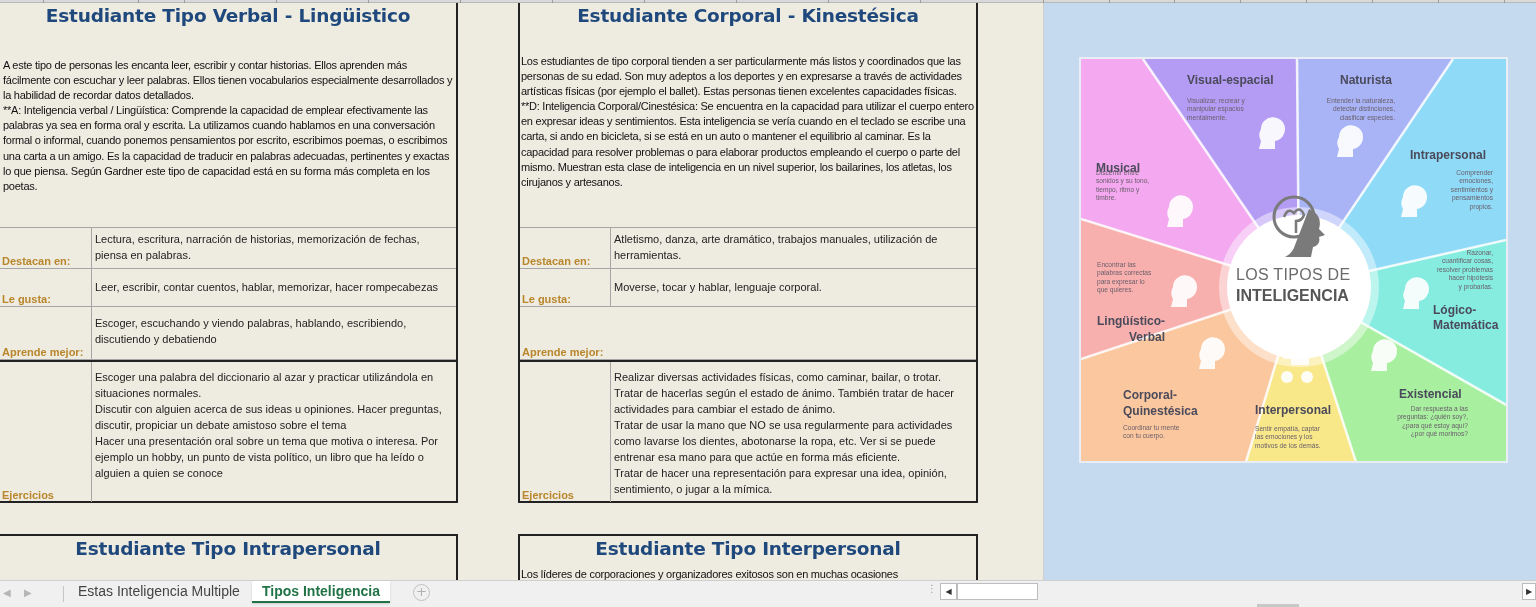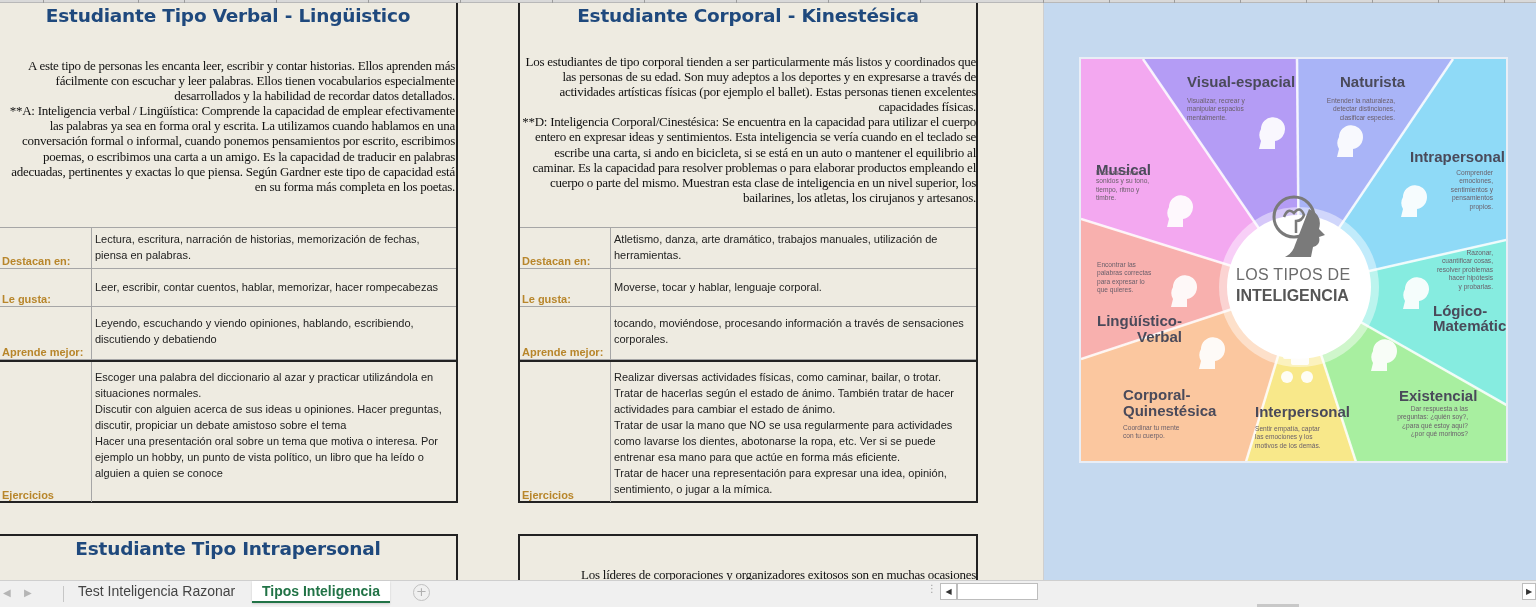--- a/index.html
+++ b/index.html
@@ -4,32 +4,32 @@
 <style>
   * { box-sizing: border-box; margin: 0; padding: 0; }
   html, body { width: 1536px; height: 607px; overflow: hidden; background: #eeebe1; font-family: "DejaVu Sans", sans-serif; }
   #sheet { position: absolute; left: 0; top: 0; width: 1536px; height: 580px; background: #eeebe1; overflow: hidden; }
   .colhdr { position: absolute; left: 0; top: 0; width: 1536px; height: 3px; background: #d9d9d9; border-bottom: 1px solid #b8b8b8; }
   .colhdr span { position: absolute; top: 0; width: 1px; height: 3px; background: #9c9c9c; }
 
   .card { position: absolute; border: 2px solid #222; border-top: none; background: #eeebe1; }
   .card.top { border-top: 2px solid #222; }
   .card-title { position: absolute; left: 0; right: 0; text-align: center; font-family: "DejaVu Sans", sans-serif; font-weight: bold; color: #1f497d; font-size: 18.5px; letter-spacing: -0.2px; }
-  .card-desc { position: absolute; font-family: Liberation Serif, serif; font-size: 13px; line-height: 15.1px; color: #111; letter-spacing: -0.25px; white-space: pre-line; text-align: right; }
+  .card-desc { position: absolute; font-family: Liberation Sans, sans-serif; font-size: 11px; line-height: 15.1px; color: #111; letter-spacing: -0.25px; white-space: pre-line; }
   .trait-table { position: absolute; border-top: 1px solid #a6a6a6; }
   .trait-row { position: relative; border-bottom: 1px solid #a6a6a6; }
   .trait-row:last-child { border-bottom: none; }
   .trait-row.thick { border-top: 2px solid #222; }
   .trait-label { position: absolute; left: 0; bottom: 0; font-family: "Liberation Sans", sans-serif; font-weight: bold; color: #b8862b; font-size: 11px; padding-left: 2px; padding-bottom: 1px; }
   .trait-value { position: absolute; top: 0; bottom: 0; border-left: 1px solid #a6a6a6; font-family: "Liberation Sans", sans-serif; font-size: 11px; line-height: 16px; color: #222; padding: 3px 3px 0 3px; white-space: pre-line; }
 
   #image-area { position: absolute; left: 1043px; top: 3px; width: 493px; height: 577px; background: #c5d9ef; border-left: 1px solid #cfcfcf; }
   #infographic { position: absolute; left: 1079px; top: 57px; width: 429px; height: 406px; background: #fff; border: 2px solid #e9eef6; overflow: hidden; }
   #infographic svg { position: absolute; left: 0; top: 0; }
-  .ig-title { position: absolute; font-family: "Liberation Sans", sans-serif; font-weight: bold; color: #4a4a5a; font-size: 15px; }
+  .ig-title { position: absolute; font-family: "Liberation Sans", sans-serif; font-weight: bold; color: #4a4a5a; font-size: 12px; }
   .ig-desc { position: absolute; font-family: "Liberation Sans", sans-serif; color: #6a5f6a; font-size: 6.6px; line-height: 8.4px; white-space: pre-line; }
   .ig-center1 { position: absolute; font-family: "Liberation Sans", sans-serif; color: #6b6b6b; font-size: 16px; letter-spacing: 0.3px; }
   .ig-center2 { position: absolute; font-family: "Liberation Sans", sans-serif; font-weight: bold; color: #555; font-size: 16px; }
 
   #tabbar { position: absolute; left: 0; top: 580px; width: 1536px; height: 27px; background: #f0f0f0; border-top: 1px solid #cfcfcf; }
   .nav-arrow { position: absolute; top: 6px; font-size: 10px; color: #b5b5b5; font-family: "DejaVu Sans", sans-serif; }
   .tab-sep { position: absolute; left: 63px; top: 5px; width: 1px; height: 16px; background: #c6c6c6; }
   .sheet-tab { position: absolute; top: 0; height: 22px; font-family: "Liberation Sans", sans-serif; font-size: 14px; line-height: 20px; color: #444; padding: 0 10px; }
   .sheet-tab.active { background: #fff; color: #217346; font-weight: bold; border-bottom: 2px solid #217346; box-shadow: 0 1px 2px rgba(0,0,0,0.15); }
   .add-sheet { position: absolute; left: 413px; top: 3px; width: 17px; height: 17px; border: 1px solid #c0c0c0; border-radius: 50%; color: #b0b0b0; font-size: 13px; line-height: 14px; text-align: center; font-family: "DejaVu Sans", sans-serif; }
@@ -75,21 +75,21 @@
         <div class="trait-label">Destacan en:</div>
         <div class="trait-value" style="left:91px; right:0;">Lectura, escritura, narración de historias, memorización de fechas,
 piensa en palabras.</div>
       </div>
       <div class="trait-row" style="height:38px;">
         <div class="trait-label">Le gusta:</div>
         <div class="trait-value" style="left:91px; right:0; padding-top:10px;">Leer, escribir, contar cuentos, hablar, memorizar, hacer rompecabezas</div>
       </div>
       <div class="trait-row" style="height:53px;">
         <div class="trait-label">Aprende mejor:</div>
-        <div class="trait-value" style="left:91px; right:0; padding-top:8px;">Leyendo, escuchando y viendo opiniones, hablando, escribiendo,
+        <div class="trait-value" style="left:91px; right:0; padding-top:8px;">Escoger, escuchando y viendo palabras, hablando, escribiendo,
 discutiendo y debatiendo</div>
       </div>
       <div class="trait-row thick" style="height:142px;">
         <div class="trait-label">Ejercicios</div>
         <div class="trait-value" style="left:91px; right:0; padding-top:7px;"> Escoger una palabra del diccionario al azar y practicar utilizándola en
 situaciones normales.
 Discutir con alguien acerca de sus ideas u opiniones. Hacer preguntas,
 discutir, propiciar un debate amistoso sobre el tema
 Hacer una presentación oral sobre un tema que motiva o interesa. Por
 ejemplo un hobby, un punto de vista político, un libro que ha leído o
@@ -107,42 +107,41 @@
         <div class="trait-label">Destacan en:</div>
         <div class="trait-value" style="left:90px; right:0;">Atletismo, danza, arte dramático, trabajos manuales, utilización de
 herramientas.</div>
       </div>
       <div class="trait-row" style="height:38px;">
         <div class="trait-label">Le gusta:</div>
         <div class="trait-value" style="left:90px; right:0; padding-top:10px;">Moverse, tocar y hablar, lenguaje corporal.</div>
       </div>
       <div class="trait-row" style="height:53px;">
         <div class="trait-label">Aprende mejor:</div>
-        <div class="trait-value" style="left:90px; right:0; padding-top:8px;">tocando, moviéndose, procesando información a través de sensaciones
-corporales.</div>
       </div>
       <div class="trait-row thick" style="height:142px;">
         <div class="trait-label">Ejercicios</div>
         <div class="trait-value" style="left:90px; right:0; padding-top:7px;">Realizar diversas actividades físicas, como caminar, bailar, o trotar.
 Tratar de hacerlas según el estado de ánimo. También tratar de hacer
 actividades para cambiar el estado de ánimo.
 Tratar de usar la mano que NO se usa regularmente para actividades
 como lavarse los dientes, abotonarse la ropa, etc. Ver si se puede
 entrenar esa mano para que actúe en forma más eficiente.
 Tratar de hacer una representación para expresar una idea, opinión,
 sentimiento, o jugar a la mímica.</div>
       </div>
     </div>
   </div>
 
   <div class="card top" style="left:-2px; top:534px; width:460px; height:60px;">
     <div class="card-title" style="top:2px;">Estudiante Tipo Intrapersonal</div>
   </div>
 
   <div class="card top" style="left:518px; top:534px; width:460px; height:60px;">
+    <div class="card-title" style="top:2px;">Estudiante Tipo Interpersonal</div>
     <div class="card-desc" style="left:1px; top:31px; width:455px;">Los líderes de corporaciones y organizadores exitosos son en muchas ocasiones</div>
   </div>
 
   <div id="image-area"></div>
   <div id="infographic">
     <svg width="429" height="406" viewBox="0 0 429 406">
 
       <polygon points="0,0 62,0 218,228 0,160" fill="#f3a8f0"></polygon>
       <polygon points="62,0 216,0 218,228" fill="#b49cf5"></polygon>
       <polygon points="216,0 372,0 218,228" fill="#a9b4f7"></polygon>
@@ -246,21 +245,21 @@
 sonidos y su tono,
 tiempo, ritmo y
 timbre.</div>
   </div>
 </div>
 
 <div id="tabbar">
   <span class="nav-arrow" style="left:3px;">◀</span>
   <span class="nav-arrow" style="left:24px;">▶</span>
   <div class="tab-sep"></div>
-  <div class="sheet-tab" style="left:68px;">Test Inteligencia Razonar</div>
+  <div class="sheet-tab" style="left:68px;">Estas Inteligencia Multiple</div>
   <div class="sheet-tab active" style="left:252px;">Tipos Inteligencia</div>
   <div class="add-sheet">+</div>
   <div class="splitter">⋮</div>
   <div class="hscroll">
     <div class="hs-left">◀</div>
     <div class="hs-thumb"></div>
     <div class="hs-right">▶</div>
   </div>
   <div class="vscroll-grip"></div>
 </div>

